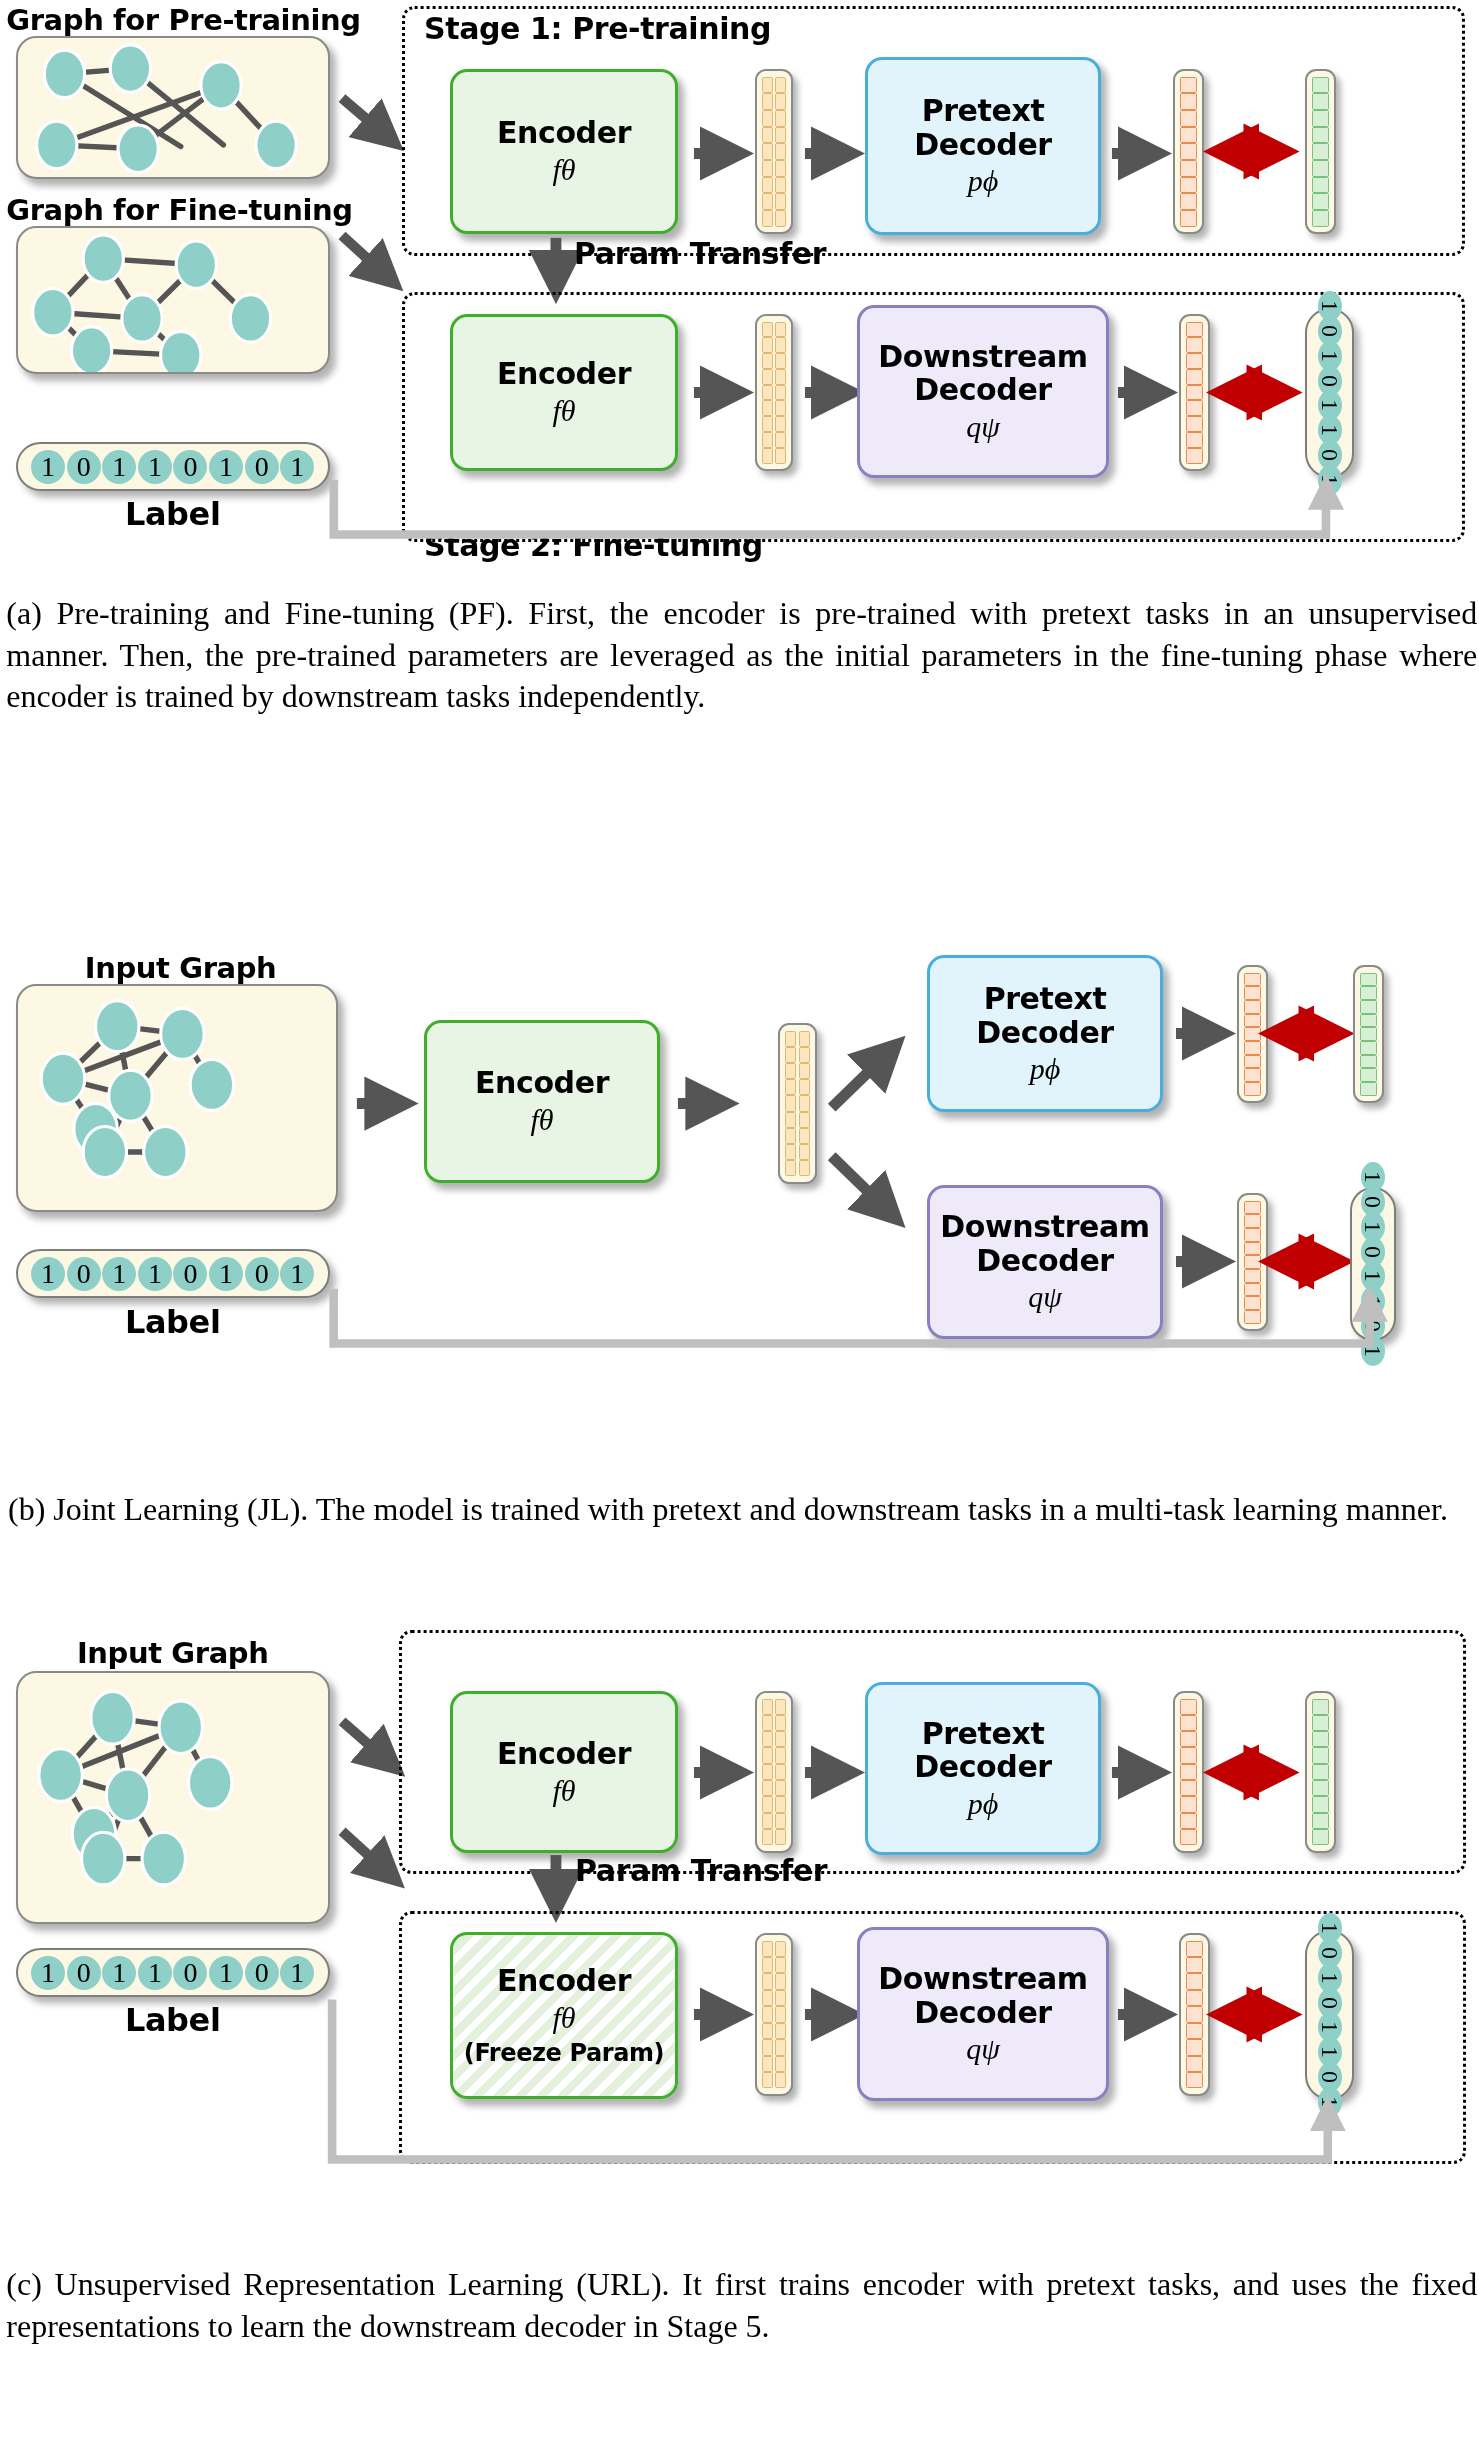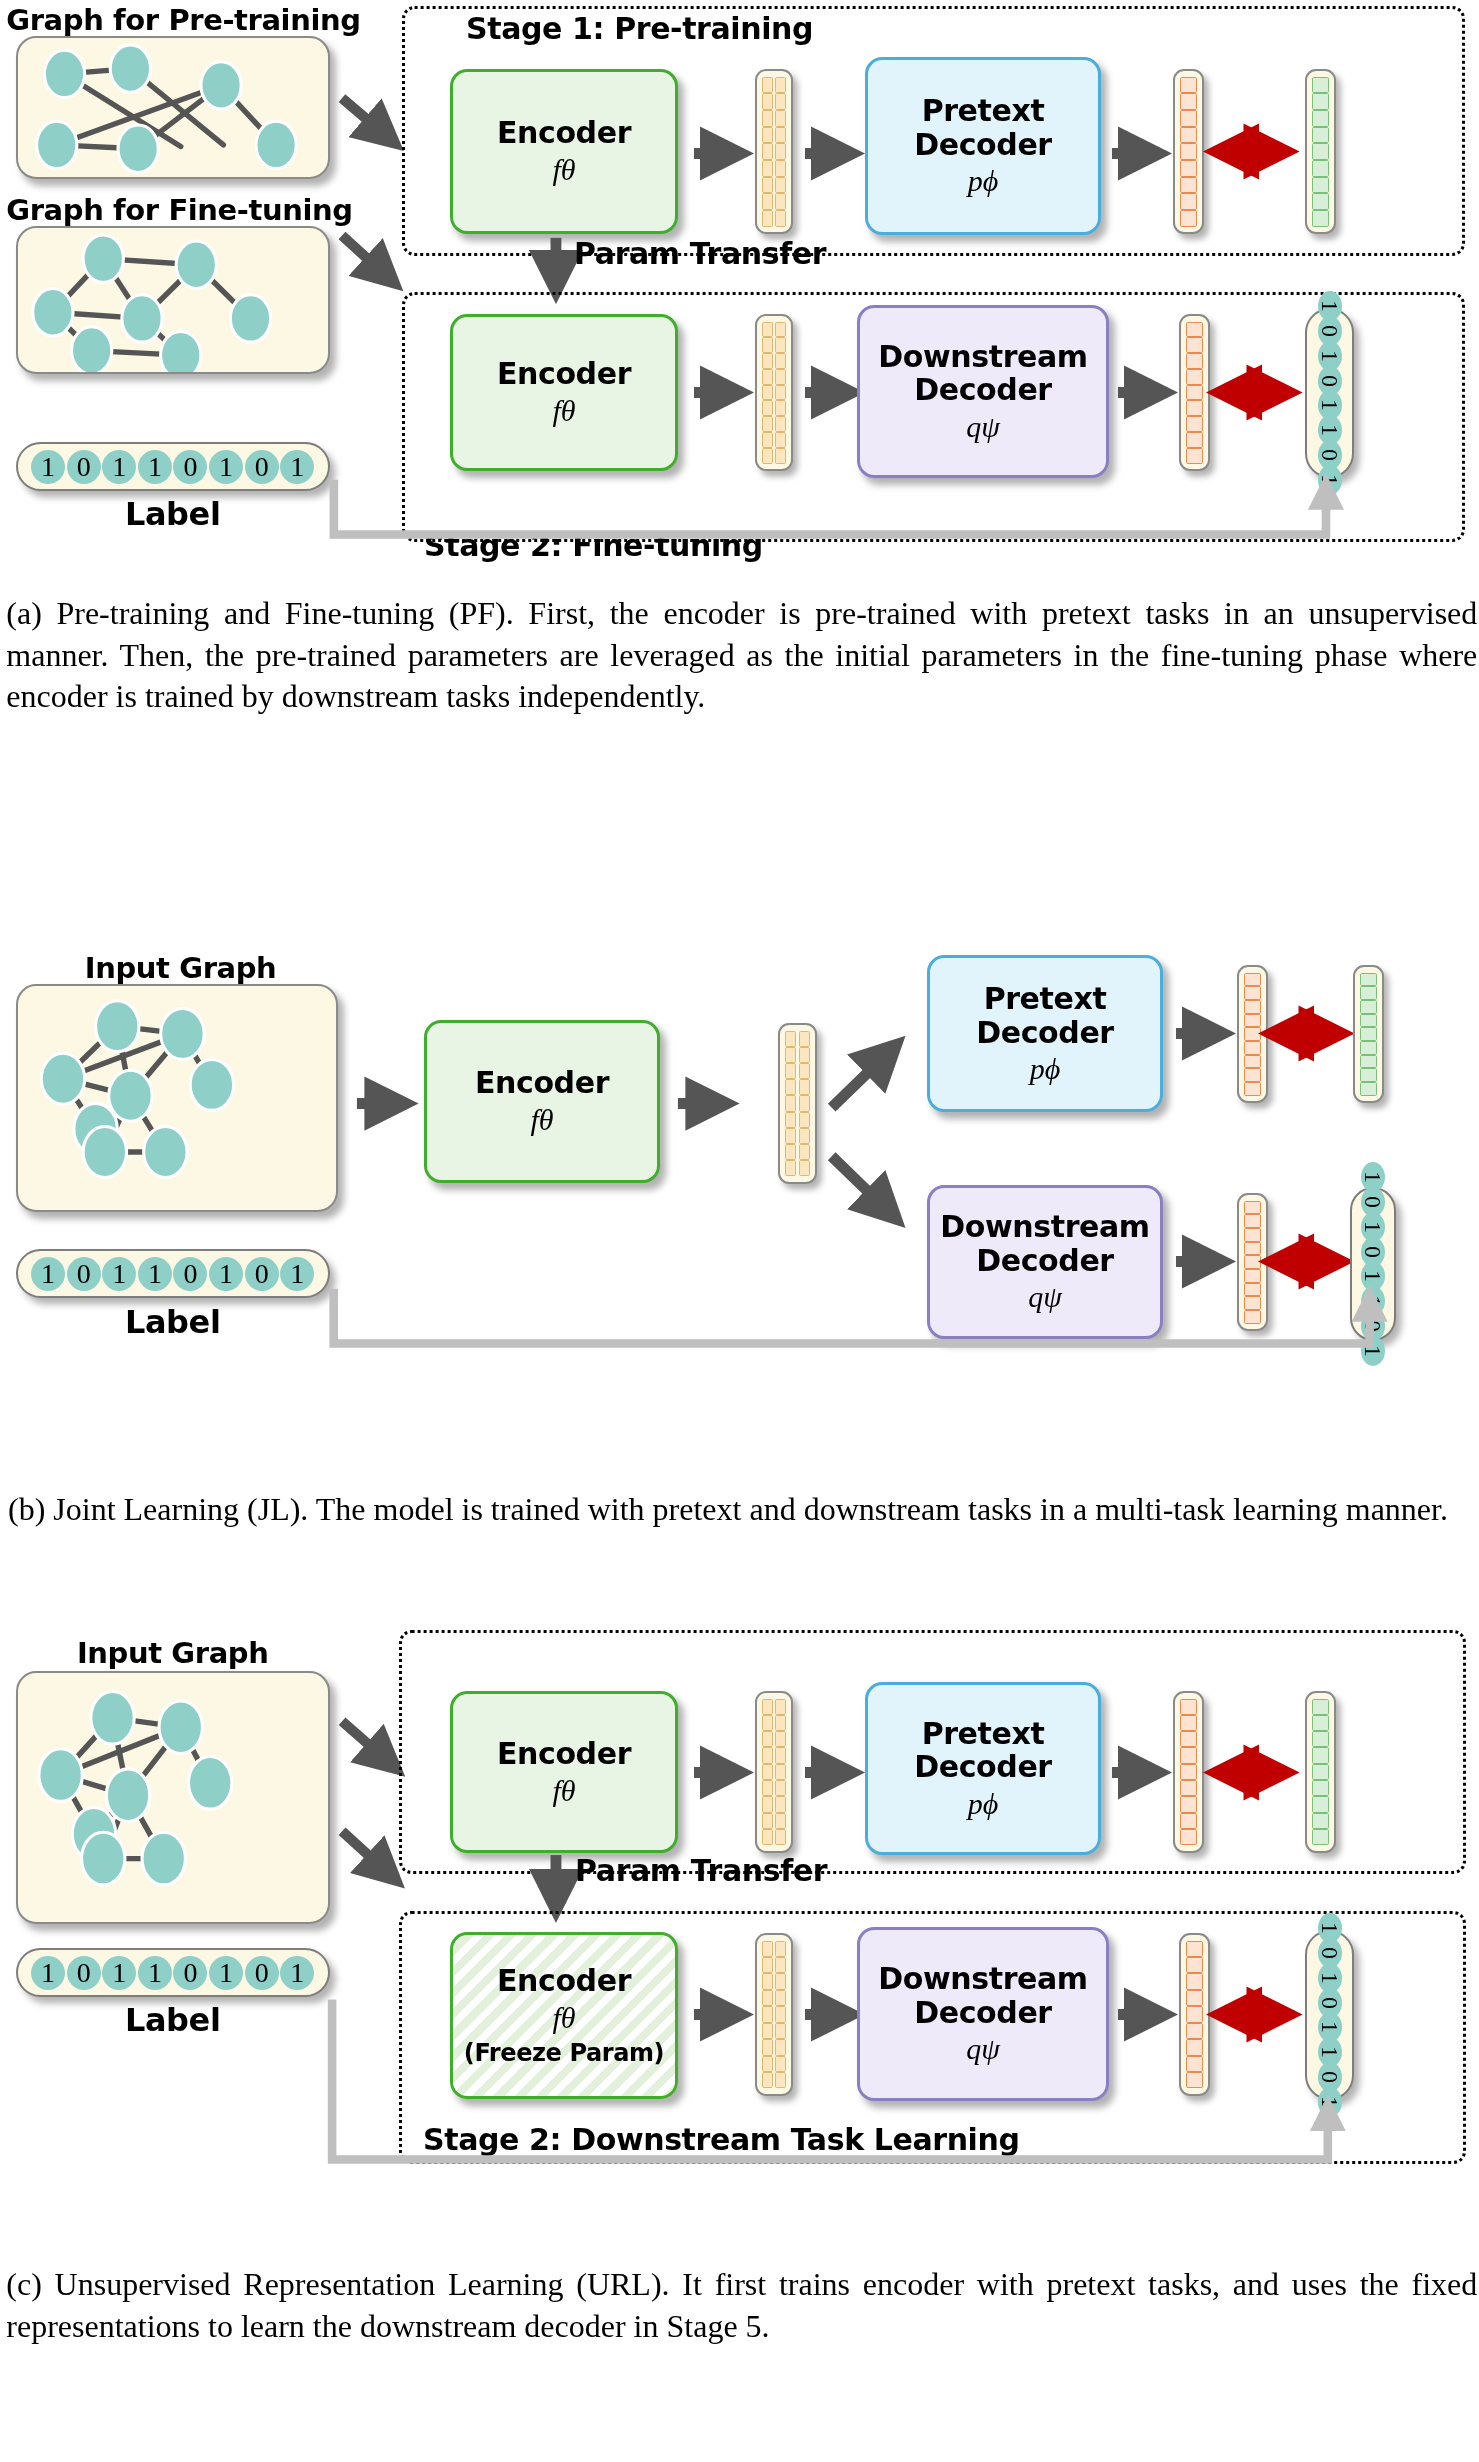--- a/index.html
+++ b/index.html
@@ -175,21 +175,21 @@
     <defs>
       <marker id="ah1" markerWidth="5" markerHeight="5" refX="2.6" refY="2.5" orient="auto">
         <path d="M0,0 L5,2.5 L0,5 z" fill="#555"></path>
       </marker>
     </defs>
     <line x1="5" y1="65" x2="60" y2="112" stroke="#555" stroke-width="13" marker-end="url(#ah1)"></line>
     <line x1="5" y1="240" x2="60" y2="290" stroke="#555" stroke-width="13" marker-end="url(#ah1)"></line>
   </svg>
 
   <div class="abs stagebox" style="left:402px;top:6.3px;width:1063px;height:250px;"></div>
-  <div class="abs hand stagelabel" style="left:424px;top:11px;margin-left:42px;">Stage 1: Pre-training</div>
+  <div class="abs hand stagelabel" style="left:424px;top:11px;">Stage 1: Pre-training</div>
 
   <div class="abs modbox enc" style="left:450px;top:69px;width:228px;height:165px;">
     <div class="hand mb-title">Encoder</div>
     <div class="mb-sub">fθ</div>
   </div>
 
   <svg class="abs arrowsvg" style="left:692px;top:138px;width:52px;height:31px;" viewBox="0 0 66 40" width="52" height="31">
     <defs>
         <marker id="ah2" markerWidth="5" markerHeight="5" refX="2.6" refY="2.5" orient="auto">
           <path d="M0,0 L5,2.5 L0,5 z" fill="#555"></path>
@@ -856,21 +856,20 @@
         <div class="cell"></div>
       </div>
     </div>
 
   <svg class="abs arrowsvg" style="left:542px;top:234px;width:31px;height:63px;" viewBox="0 0 40 80" width="31" height="63">
     <line x1="18" y1="2" x2="18" y2="56" stroke="#555" stroke-width="14" marker-end="url(#ah3)"></line>
   </svg>
   <div class="abs hand stagelabel" style="left:575px;top:234px;">Param Transfer</div>
 
   <div class="abs stagebox" style="left:399px;top:292px;width:1067px;height:253px;"></div>
-  <div class="abs hand stagelabel" style="left:423px;top:503px;">Stage 2: Downstream Task Learning</div>
 
   <div class="abs modbox encfz" style="left:450px;top:313px;width:228px;height:167px;">
     <div class="hand mb-title">Encoder</div>
     <div class="mb-sub">fθ</div>
     <div class="hand mb-note">(Freeze Param)</div>
   </div>
 
   <svg class="abs arrowsvg" style="left:692px;top:380px;width:52px;height:31px;" viewBox="0 0 66 40" width="52" height="31">
     <line x1="2" y1="20" x2="46" y2="20" stroke="#555" stroke-width="14" marker-end="url(#ah2)"></line>
   </svg>

